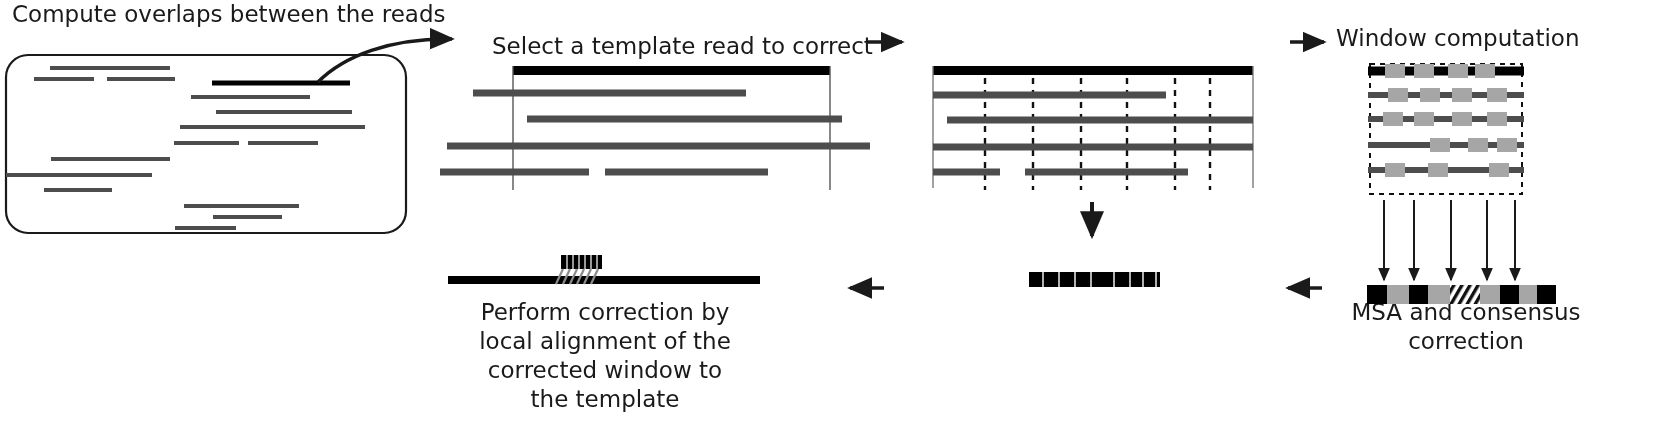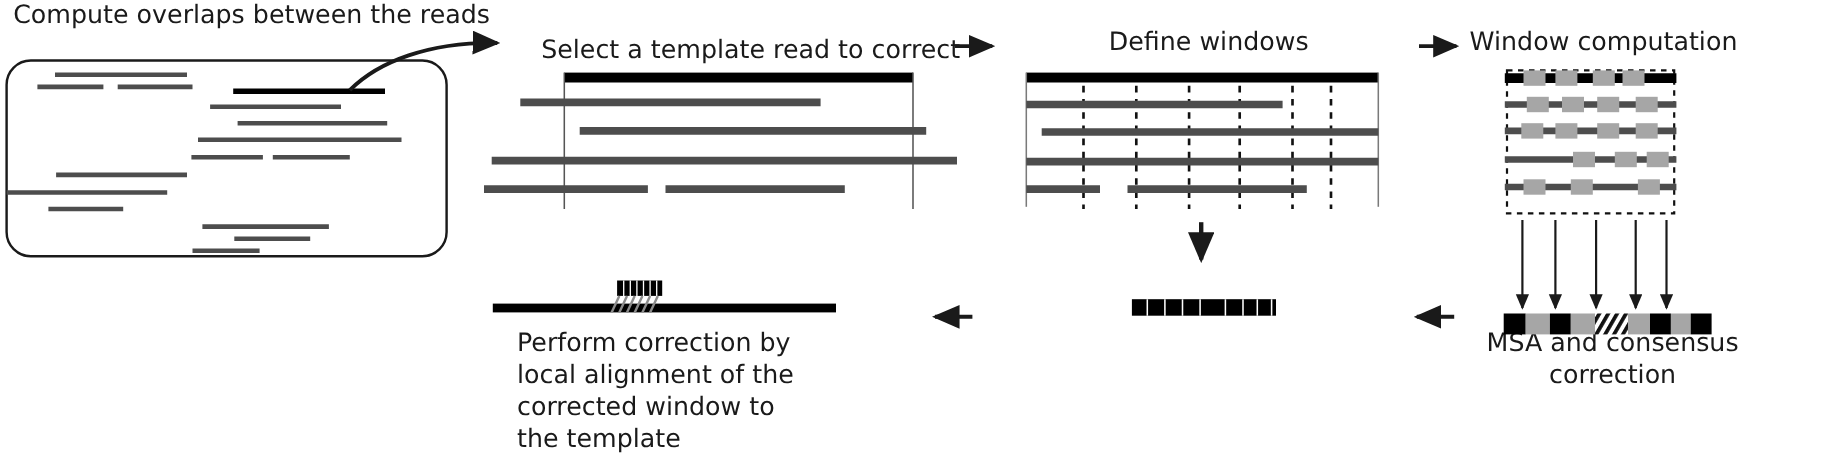--- a/index.html
+++ b/index.html
@@ -18,31 +18,30 @@
 </style>
 </head>
 <body>
 
 <div class="stage">
 
   <div class="label" style="left:12px;top:0px;">Compute overlaps between the reads</div>
 
   <div class="label" style="left:492px;top:32px;">Select a template read to correct</div>
 
-  <div class="label" style="left:1008px;top:24px;">Define windows</div>
 
   <div class="label" style="left:1336px;top:24px;">Window computation</div>
 
 
   <div class="label multi" style="left:1336px;top:298px;width:260px;text-align:center;">
     <span>MSA and consensus</span><br>
     <span>correction</span>
   </div>
 
-  <div class="label multi" style="left:470px;top:298px;width:270px;text-align:left;">
+  <div class="label multi" style="left:470px;top:298px;width:270px;text-align:center;">
     <span>Perform correction by</span><br>
     <span>local alignment of the</span><br>
     <span>corrected window to</span><br>
     <span>the template</span>
   </div>
 
   <svg class="layer" viewBox="0 0 1656 426" xmlns="http://www.w3.org/2000/svg">
     <defs>
       <marker id="arrowhead" markerWidth="7" markerHeight="7" refX="6.2" refY="3" orient="auto" markerUnits="strokeWidth">
         <path d="M0,0 L7,3 L0,6 Z" fill="#1a1a1a"></path>

